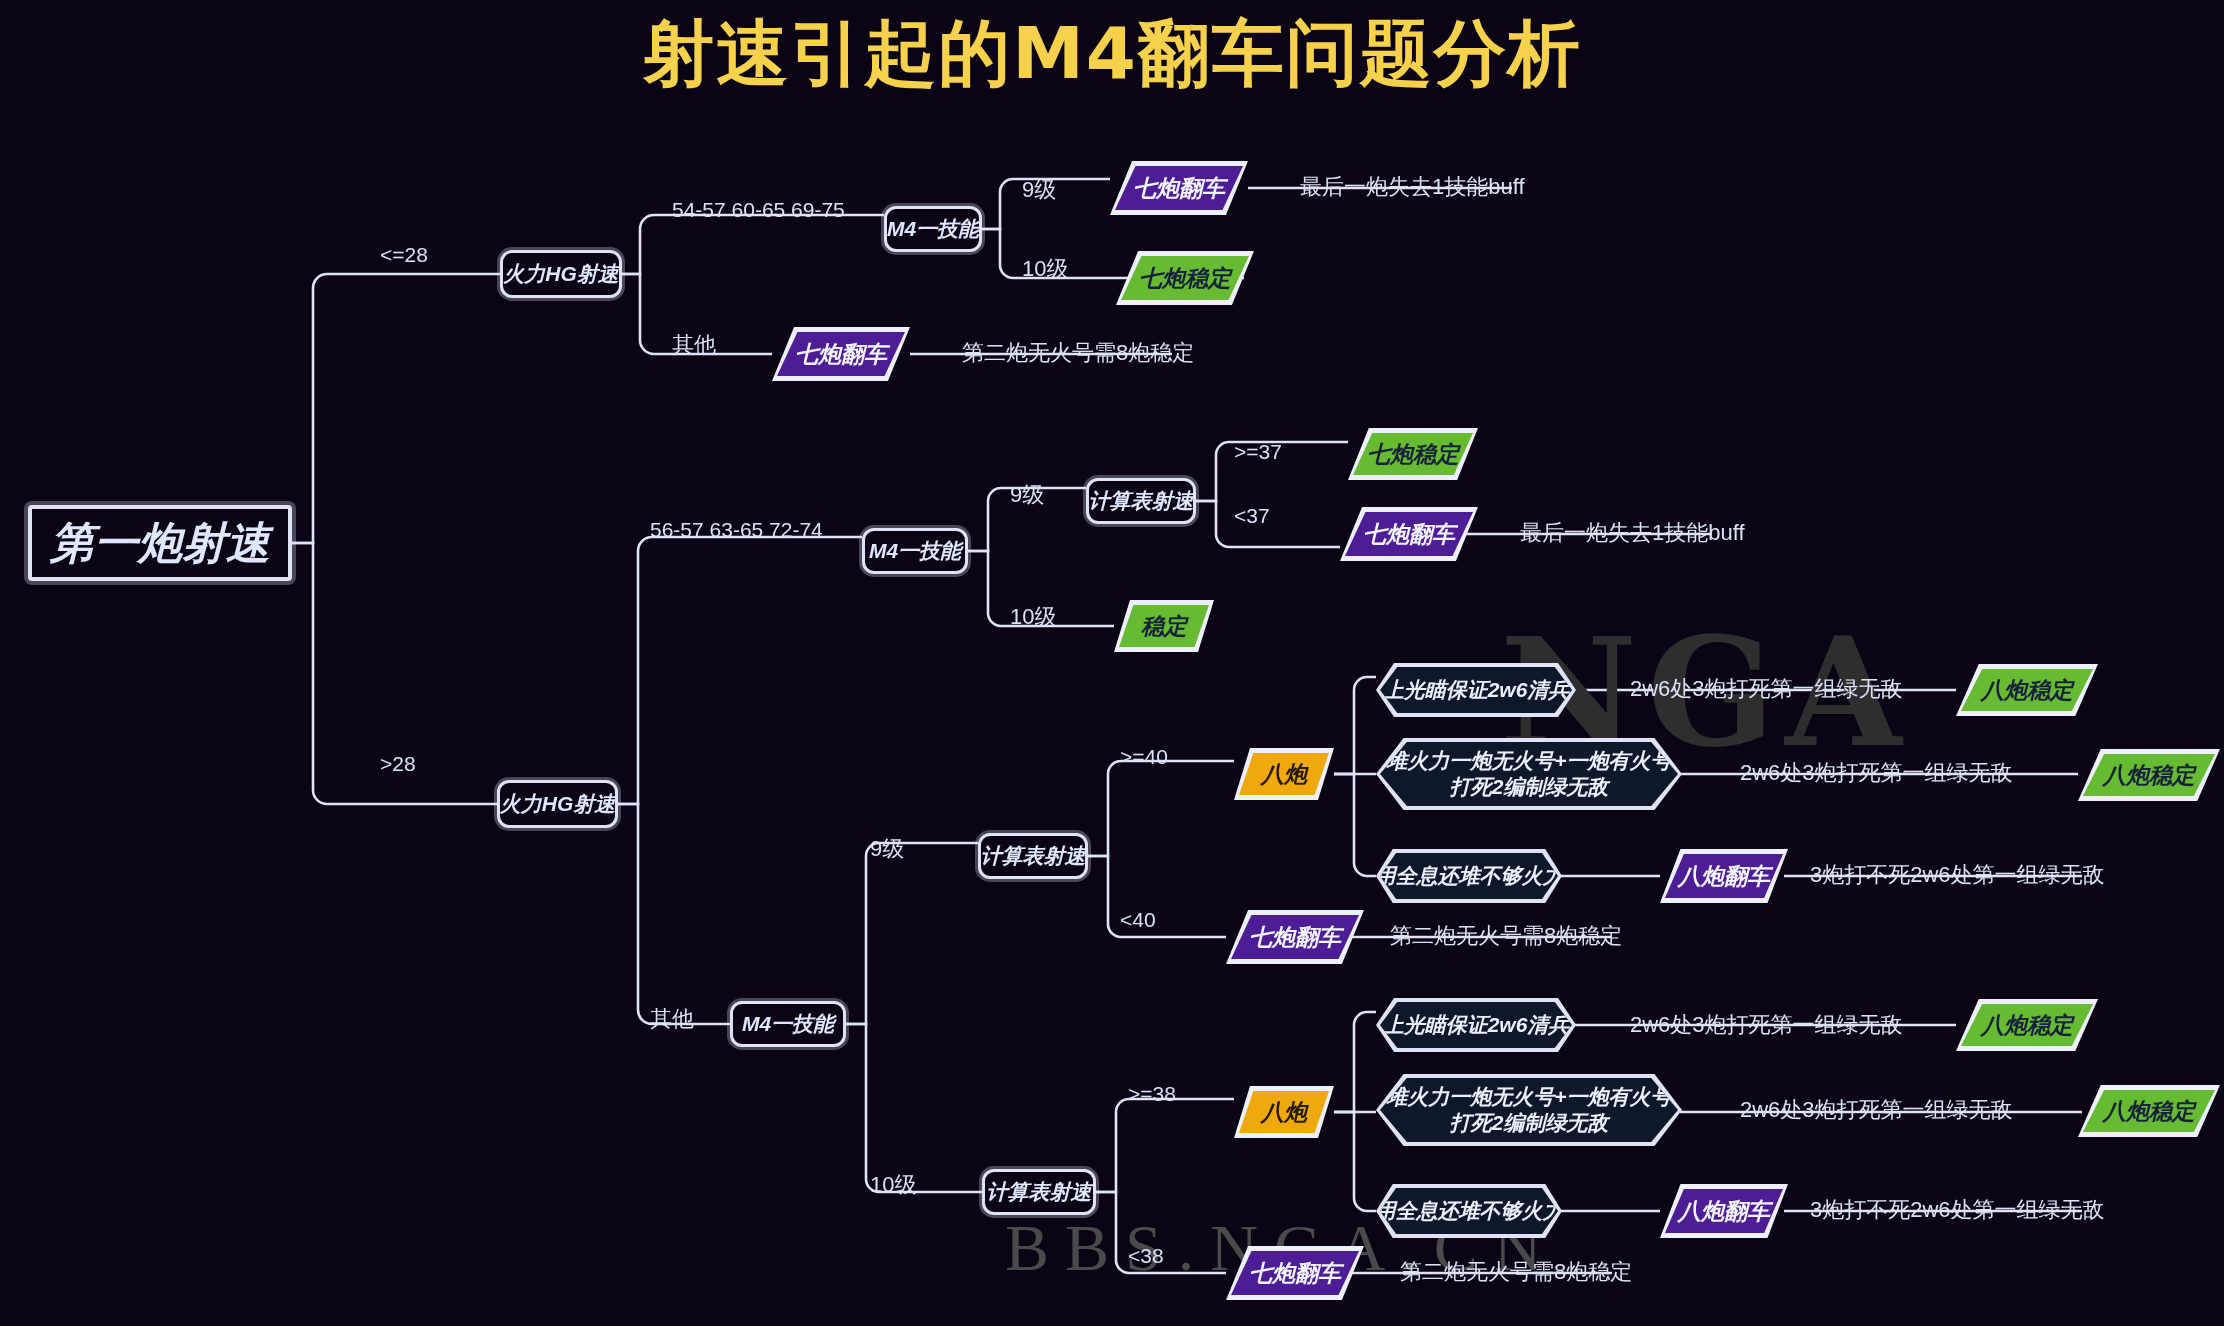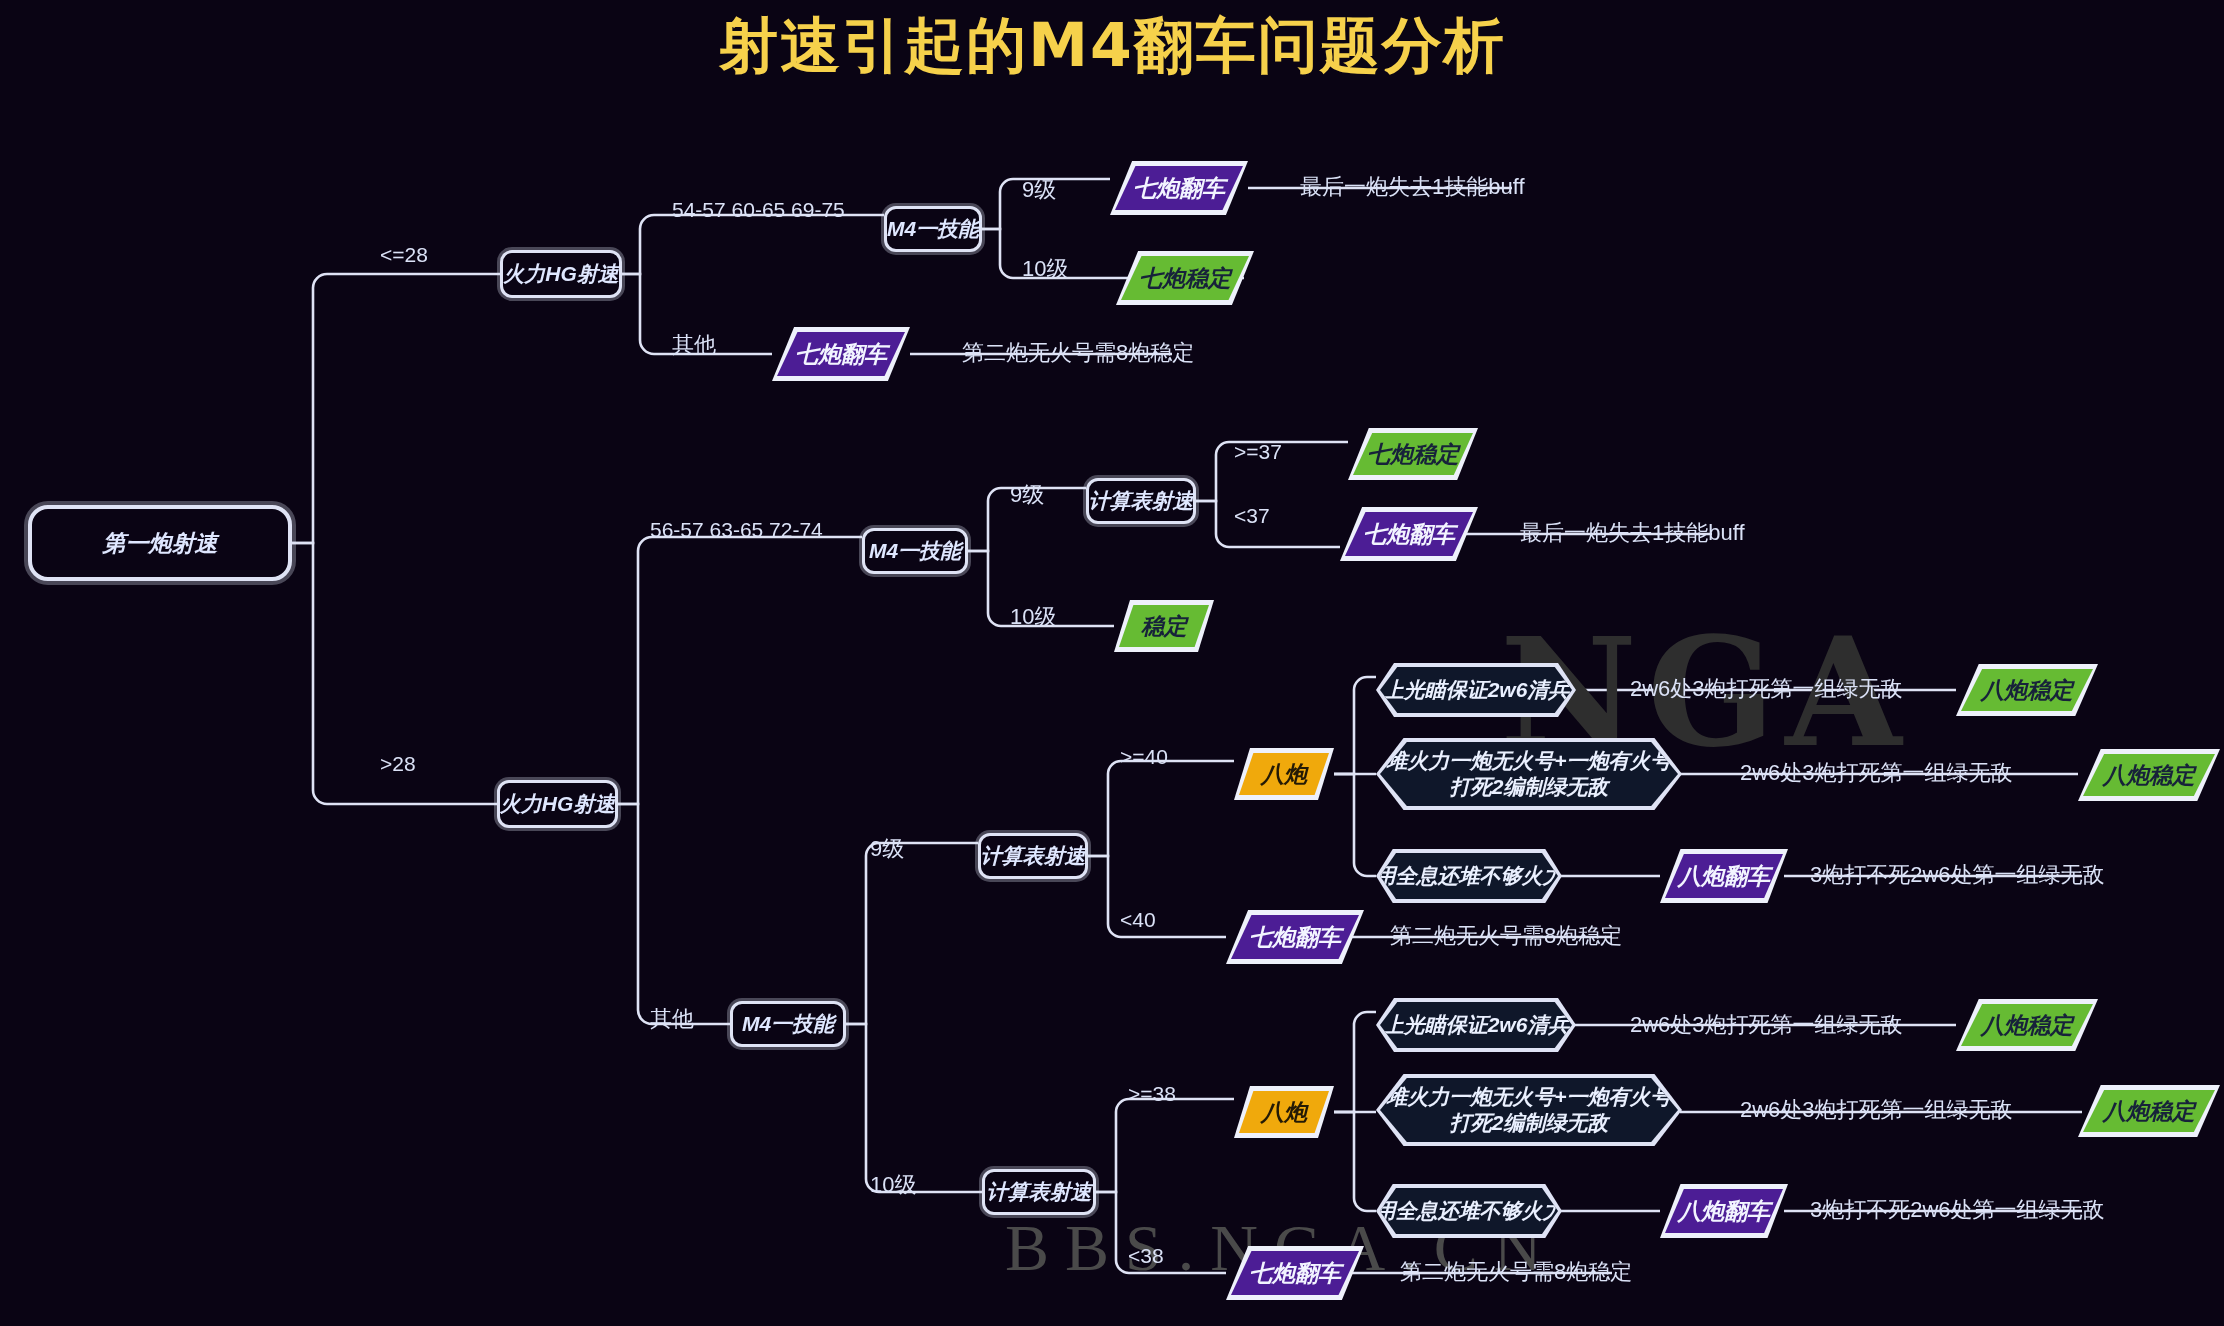--- a/index.html
+++ b/index.html
@@ -2,38 +2,38 @@
 <html><head>
 <meta charset="utf-8">
 <style>
   html,body{margin:0;padding:0;background:#0a0414;}
   body{width:2224px;height:1326px;overflow:hidden;
        font-family:"Liberation Sans","DejaVu Sans",sans-serif;}
   #stage{position:relative;width:2224px;height:1326px;background:#0a0414;}
   svg#wires{position:absolute;inset:0;width:2224px;height:1326px;}
 
   .title{position:absolute;left:0;top:6px;width:2224px;text-align:center;
-         color:#f6d14b;font-size:60px;font-weight:bold;letter-spacing:2px;
+         color:#f6d14b;font-size:72px;font-weight:bold;letter-spacing:2px;
          font-family:"DejaVu Sans","Liberation Sans",sans-serif;}
 
   .watermark{position:absolute;color:#4a4a4a;font-size:66px;letter-spacing:16px;
              font-family:"Liberation Serif","DejaVu Serif",serif;}
   .wm-text{left:1005px;top:1210px;}
   .wm-logo{left:1500px;top:604px;color:#2e2e2e;font-size:150px;letter-spacing:10px;
            font-weight:bold;font-family:"DejaVu Serif",serif;}
 
   
   .node{position:absolute;display:flex;align-items:center;justify-content:center;
         text-align:center;white-space:pre;box-sizing:border-box;}
 
   
   .n-rect{border:3px solid #dfe3f5;border-radius:12px;background:#0a0414;
           color:#dfe7ff;font-style:italic;font-weight:bold;font-size:21px;
           box-shadow:0 0 0 3px rgba(223,227,245,.30);padding:0 8px;}
-  .n-root{border-width:4px;border-radius:20px;font-size:23px;padding:0 14px;
+  .n-root{border-width:4px;border-radius:4px;font-size:44px;padding:0 14px;
           box-shadow:0 0 0 4px rgba(223,227,245,.30);}
 
   
   .n-par{font-style:italic;font-weight:bold;font-size:23px;
          clip-path:polygon(16% 0,100% 0,84% 100%,0 100%);}
   .n-par .inner{position:absolute;inset:5px;display:flex;align-items:center;
                 justify-content:center;clip-path:polygon(16% 0,100% 0,84% 100%,0 100%);}
   .par-shell{background:#eef1fb;}
   .fill-red  .inner{background:#4c1d95;color:#f2f4ff;text-align:center;}
   .fill-green .inner{background:#66bb33;color:#17223a;}

